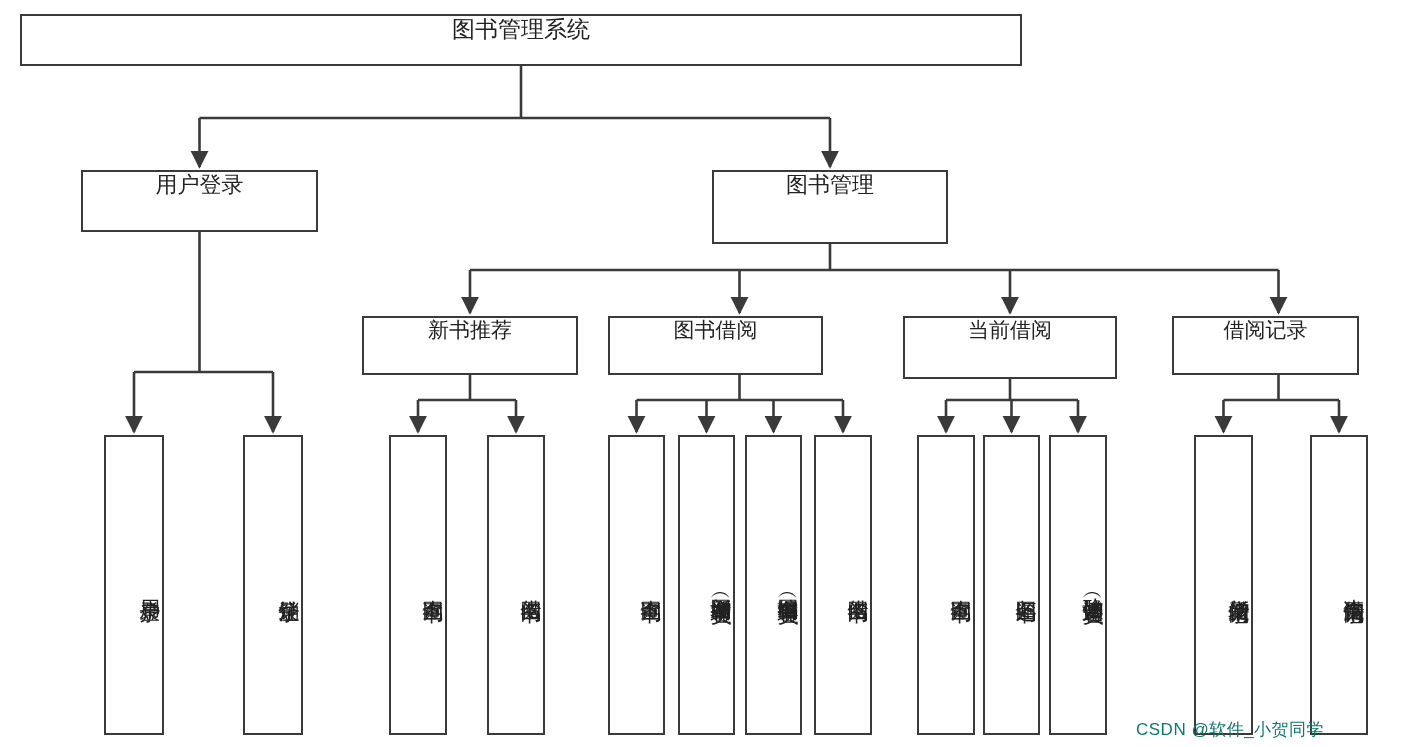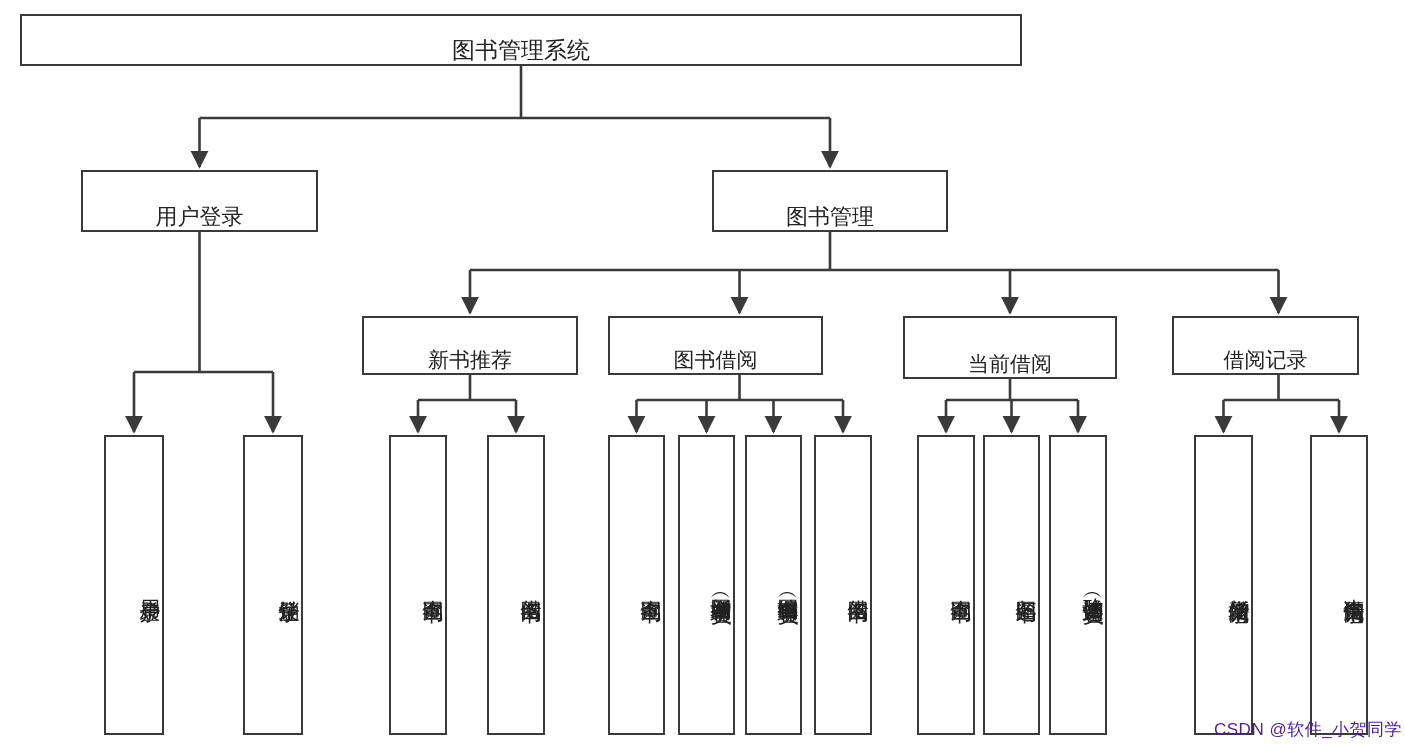--- a/index.html
+++ b/index.html
@@ -25,21 +25,21 @@
     width: 1405px;
     height: 747px;
     pointer-events: none;
   }
   .node {
     position: absolute;
     box-sizing: border-box;
     border: 2.5px solid #3a3a3a;
     background: #ffffff;
     display: flex;
-    align-items: flex-end;
+    align-items: flex-start;
     justify-content: center;
     color: #222222;
     line-height: 1.18;
     text-align: center;
     z-index: 2;
   }
   .node.root {
     font-size: 23px;
   }
   .node.level2 {
@@ -109,28 +109,28 @@
         <path d="M 946 400 L 946 432" marker-end="url(#arrow)"></path>
         <path d="M 1011.5 400 L 1011.5 432" marker-end="url(#arrow)"></path>
         <path d="M 1078 400 L 1078 432" marker-end="url(#arrow)"></path>
         <path d="M 1278.5 375 L 1278.5 400"></path>
         <path d="M 1223.5 400 L 1339 400"></path>
         <path d="M 1223.5 400 L 1223.5 432" marker-end="url(#arrow)"></path>
         <path d="M 1339 400 L 1339 432" marker-end="url(#arrow)"></path>
       </g>
   </svg>
 
-  <div class="watermark" style="left: 1214px; top: 718px; color: #4c1d95;">CSDN @软件_小贺同学</div>
+  <div class="watermark" style="left: 1136px; top: 718px; color: #0f766e;">CSDN @软件_小贺同学</div>
 <div class="node root" style="left: 20px; top: 14px; width: 1002px; height: 52px;">
       <span>图书管理系统</span>
     </div>
     <div class="node level2" style="left: 81px; top: 170px; width: 237px; height: 62px;">
       <span>用户登录</span>
     </div>
-    <div class="node level2" style="left: 712px; top: 170px; width: 236px; height: 62px;">
+    <div class="node level2" style="left: 712px; top: 170px; width: 236px; height: 74px;">
       <span>图书管理</span>
     </div>
     <div class="node level3" style="left: 362px; top: 316px; width: 216px; height: 59px;">
       <span>新书推荐</span>
     </div>
     <div class="node level3" style="left: 608px; top: 316px; width: 215px; height: 59px;">
       <span>图书借阅</span>
     </div>
     <div class="node level3" style="left: 903px; top: 316px; width: 214px; height: 63px;">
       <span>当前借阅</span>

